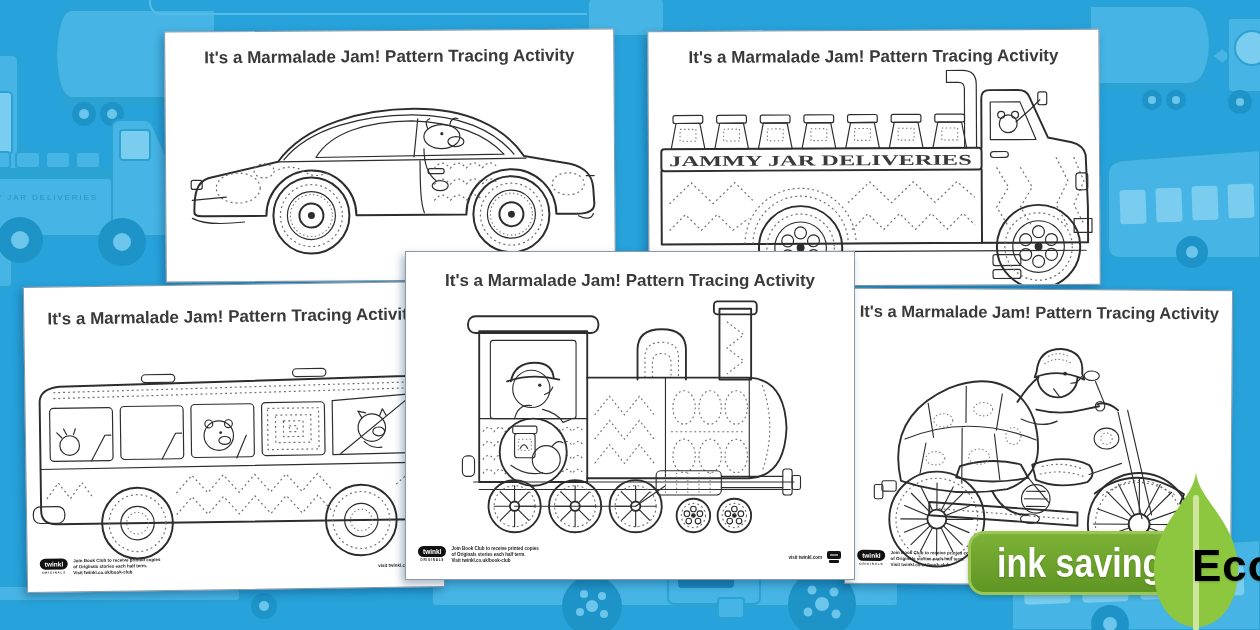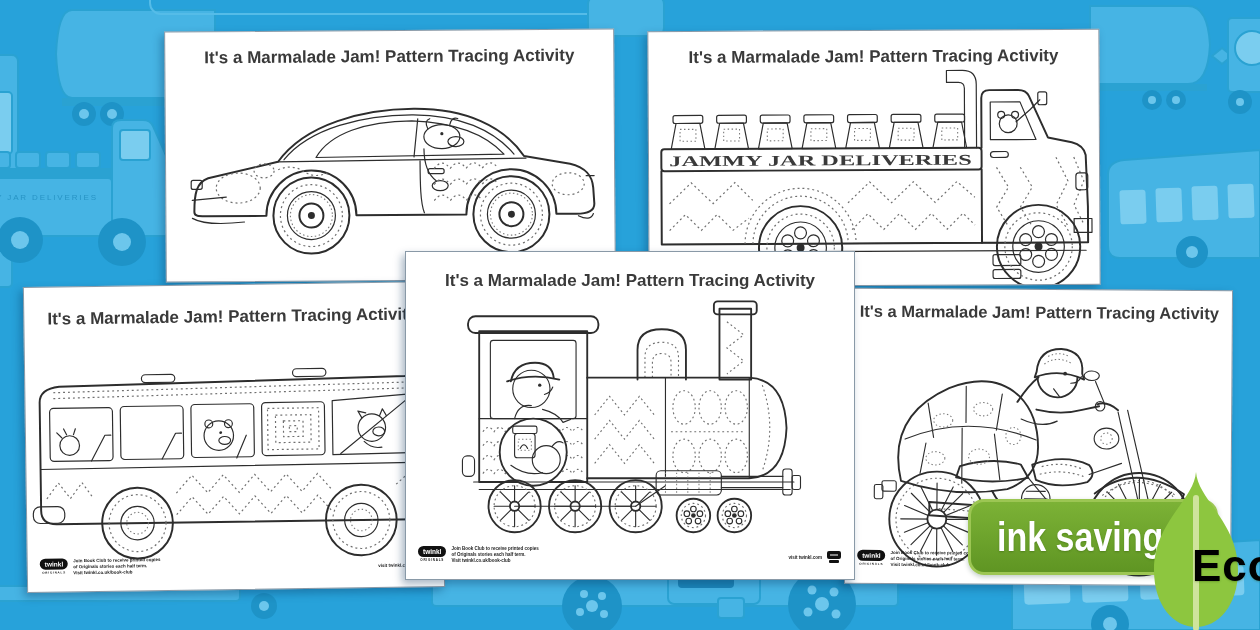--- a/index.html
+++ b/index.html
@@ -44,21 +44,21 @@
   .pf-left{display:flex;gap:5px;align-items:flex-start;}
   .tw-cloud{display:block;background:#111;color:#fff;font-weight:bold;font-size:6.5px;
             padding:2px 5px;border-radius:6px;}
   .tw-sub{display:block;font-size:3px;letter-spacing:.8px;color:#111;text-align:center;font-weight:bold;margin-top:1px;}
   .pf-text span{display:block;font-size:4.5px;font-weight:bold;color:#1c1c1c;line-height:1.35;}
   .pf-right{display:flex;gap:4px;align-items:center;margin-top:4px;}
   .pf-visit{font-size:4.5px;font-weight:bold;color:#1c1c1c;}
   .stamp{width:16px;height:14px;}
 
   
-  .eco-pill{position:absolute;left:968px;top:499px;width:250px;height:76px;border-radius:16px;
+  .eco-pill{position:absolute;left:968px;top:531px;width:250px;height:64px;border-radius:16px;
             background:linear-gradient(180deg,#7cb236,#5f9523);border:3px solid #9cc653;
             box-sizing:border-box;display:flex;align-items:center;padding-left:26px;
             z-index:30;box-shadow:0 2px 5px rgba(0,50,30,.25);}
   .eco-ink{color:#fff;font-size:40px;font-weight:bold;letter-spacing:0;
            transform:scaleX(.85);transform-origin:left center;
            text-shadow:0 1px 2px rgba(40,80,0,.35);}
   .eco-leaf{position:absolute;left:1146px;top:470px;width:100px;height:160px;z-index:31;}
   .eco-word{position:absolute;left:1192px;top:541px;font-size:44px;font-weight:bold;
             color:#000000;z-index:32;letter-spacing:1px;text-shadow:0 1px 2px rgba(40,80,0,.3);}
 </style>

